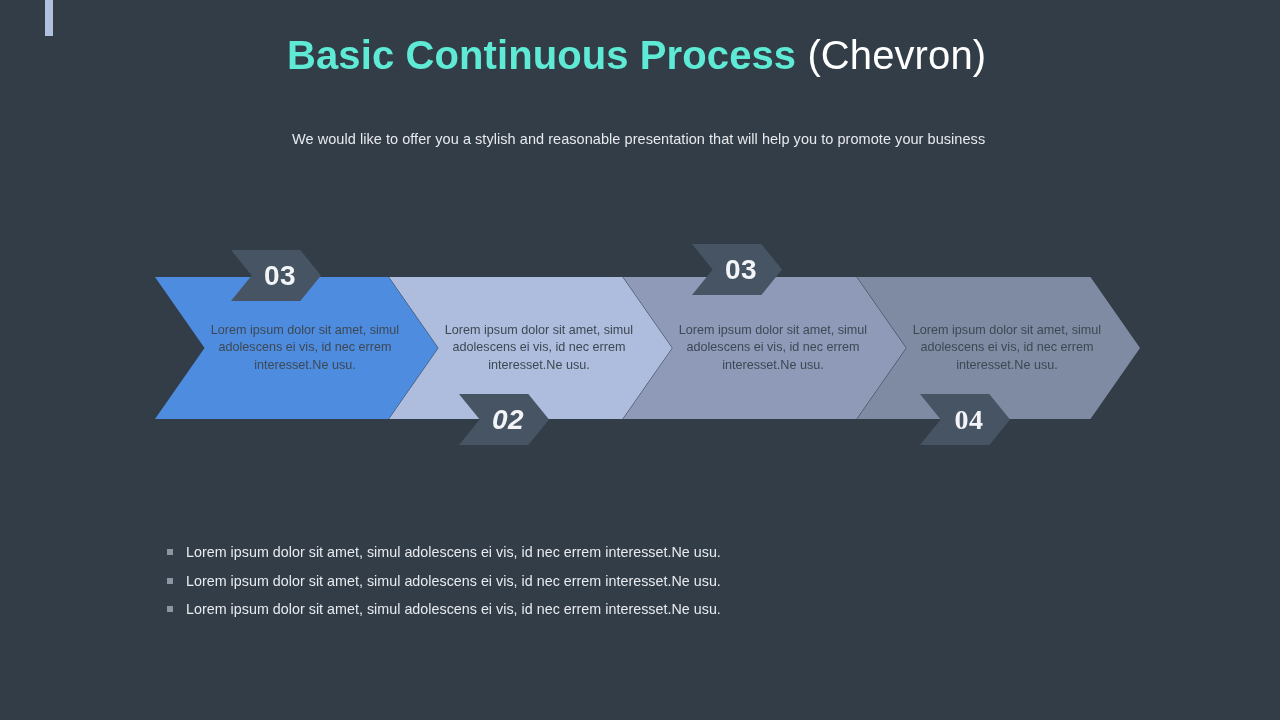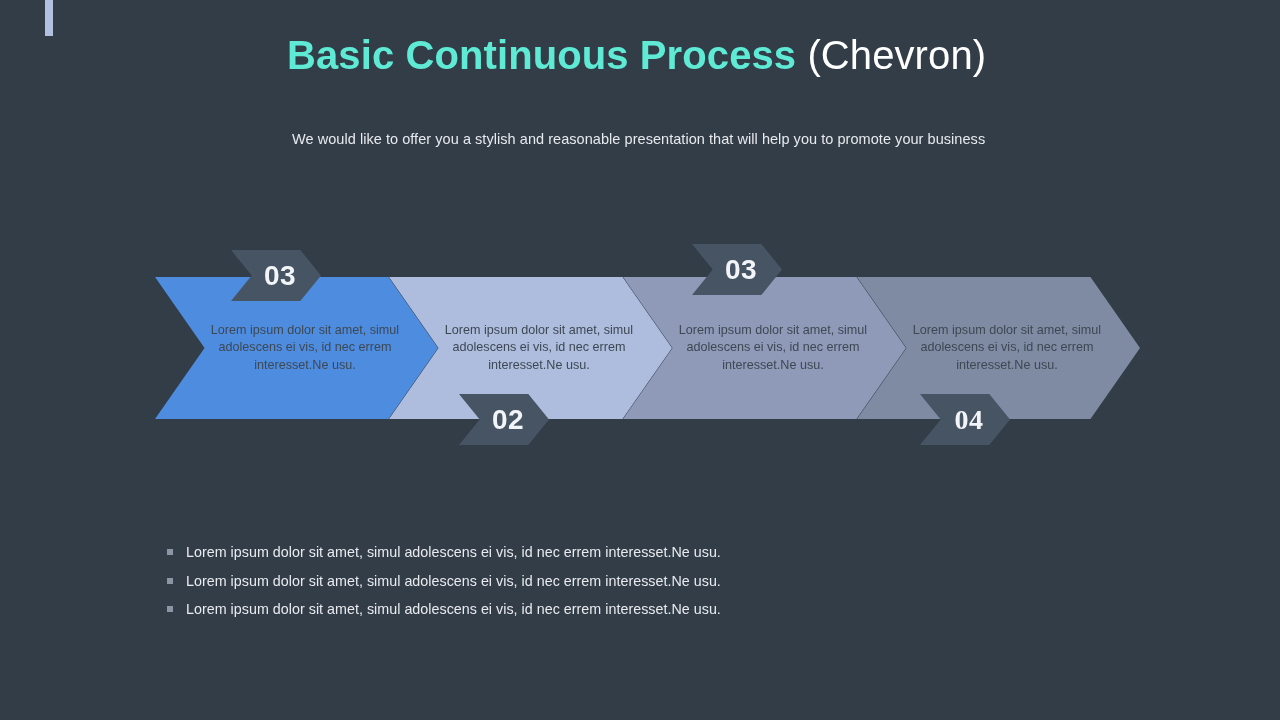--- a/index.html
+++ b/index.html
@@ -181,21 +181,21 @@
 
     <div class="chev-text" id="chev-text-1">Lorem ipsum dolor sit amet, simul adolescens ei vis, id nec errem interesset.Ne usu.</div>
     <div class="chev-text" id="chev-text-2">Lorem ipsum dolor sit amet, simul adolescens ei vis, id nec errem interesset.Ne usu.</div>
     <div class="chev-text" id="chev-text-3">Lorem ipsum dolor sit amet, simul adolescens ei vis, id nec errem interesset.Ne usu.</div>
     <div class="chev-text" id="chev-text-4">Lorem ipsum dolor sit amet, simul adolescens ei vis, id nec errem interesset.Ne usu.</div>
 
     <div class="badge" id="badge-1" style="background: rgb(71, 84, 100);"></div>
     <div class="badge-label" id="badge-label-1" style="color: rgb(242, 244, 247);">03</div>
 
     <div class="badge" id="badge-2" style="background: rgb(71, 84, 100);"></div>
-    <div class="badge-label" id="badge-label-2" style="color: rgb(242, 244, 247);">02</div>
+    <div class="badge-label" id="badge-label-2" style="color: rgb(242, 244, 247); font-style: italic;">02</div>
 
     <div class="badge" id="badge-3" style="background: rgb(71, 84, 100);"></div>
     <div class="badge-label" id="badge-label-3" style="color: rgb(242, 244, 247);">03</div>
 
     <div class="badge" id="badge-4" style="background: rgb(71, 84, 100);"></div>
     <div class="badge-label" id="badge-label-4" style="color: rgb(242, 244, 247); font-family: Liberation Serif, serif;">04</div>
 
   </div>
 
   <div id="bullets">

